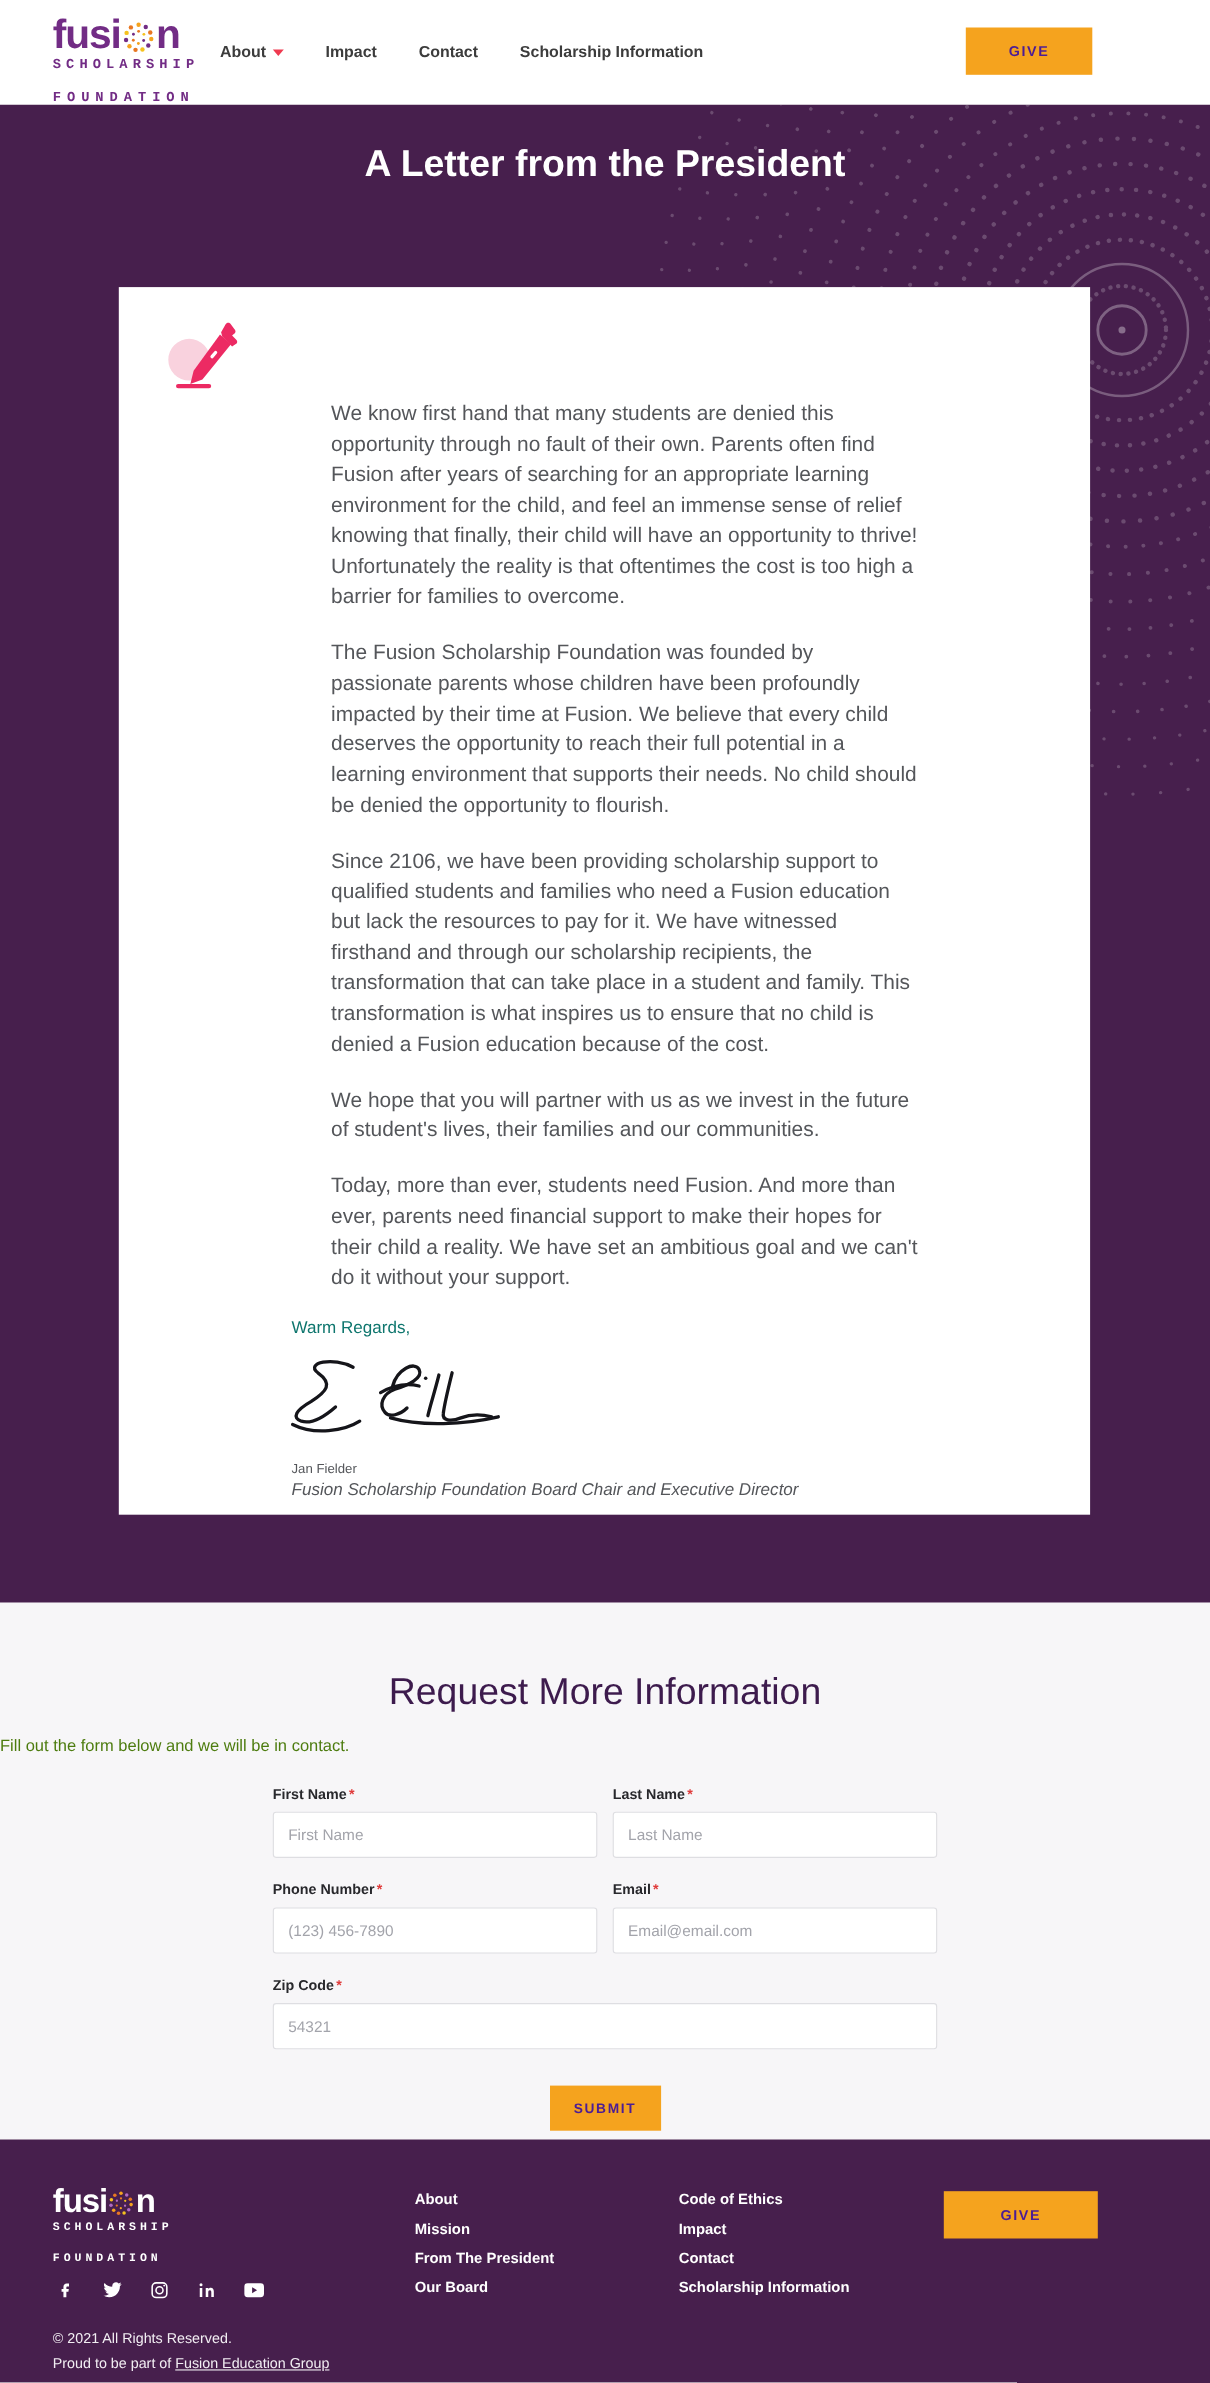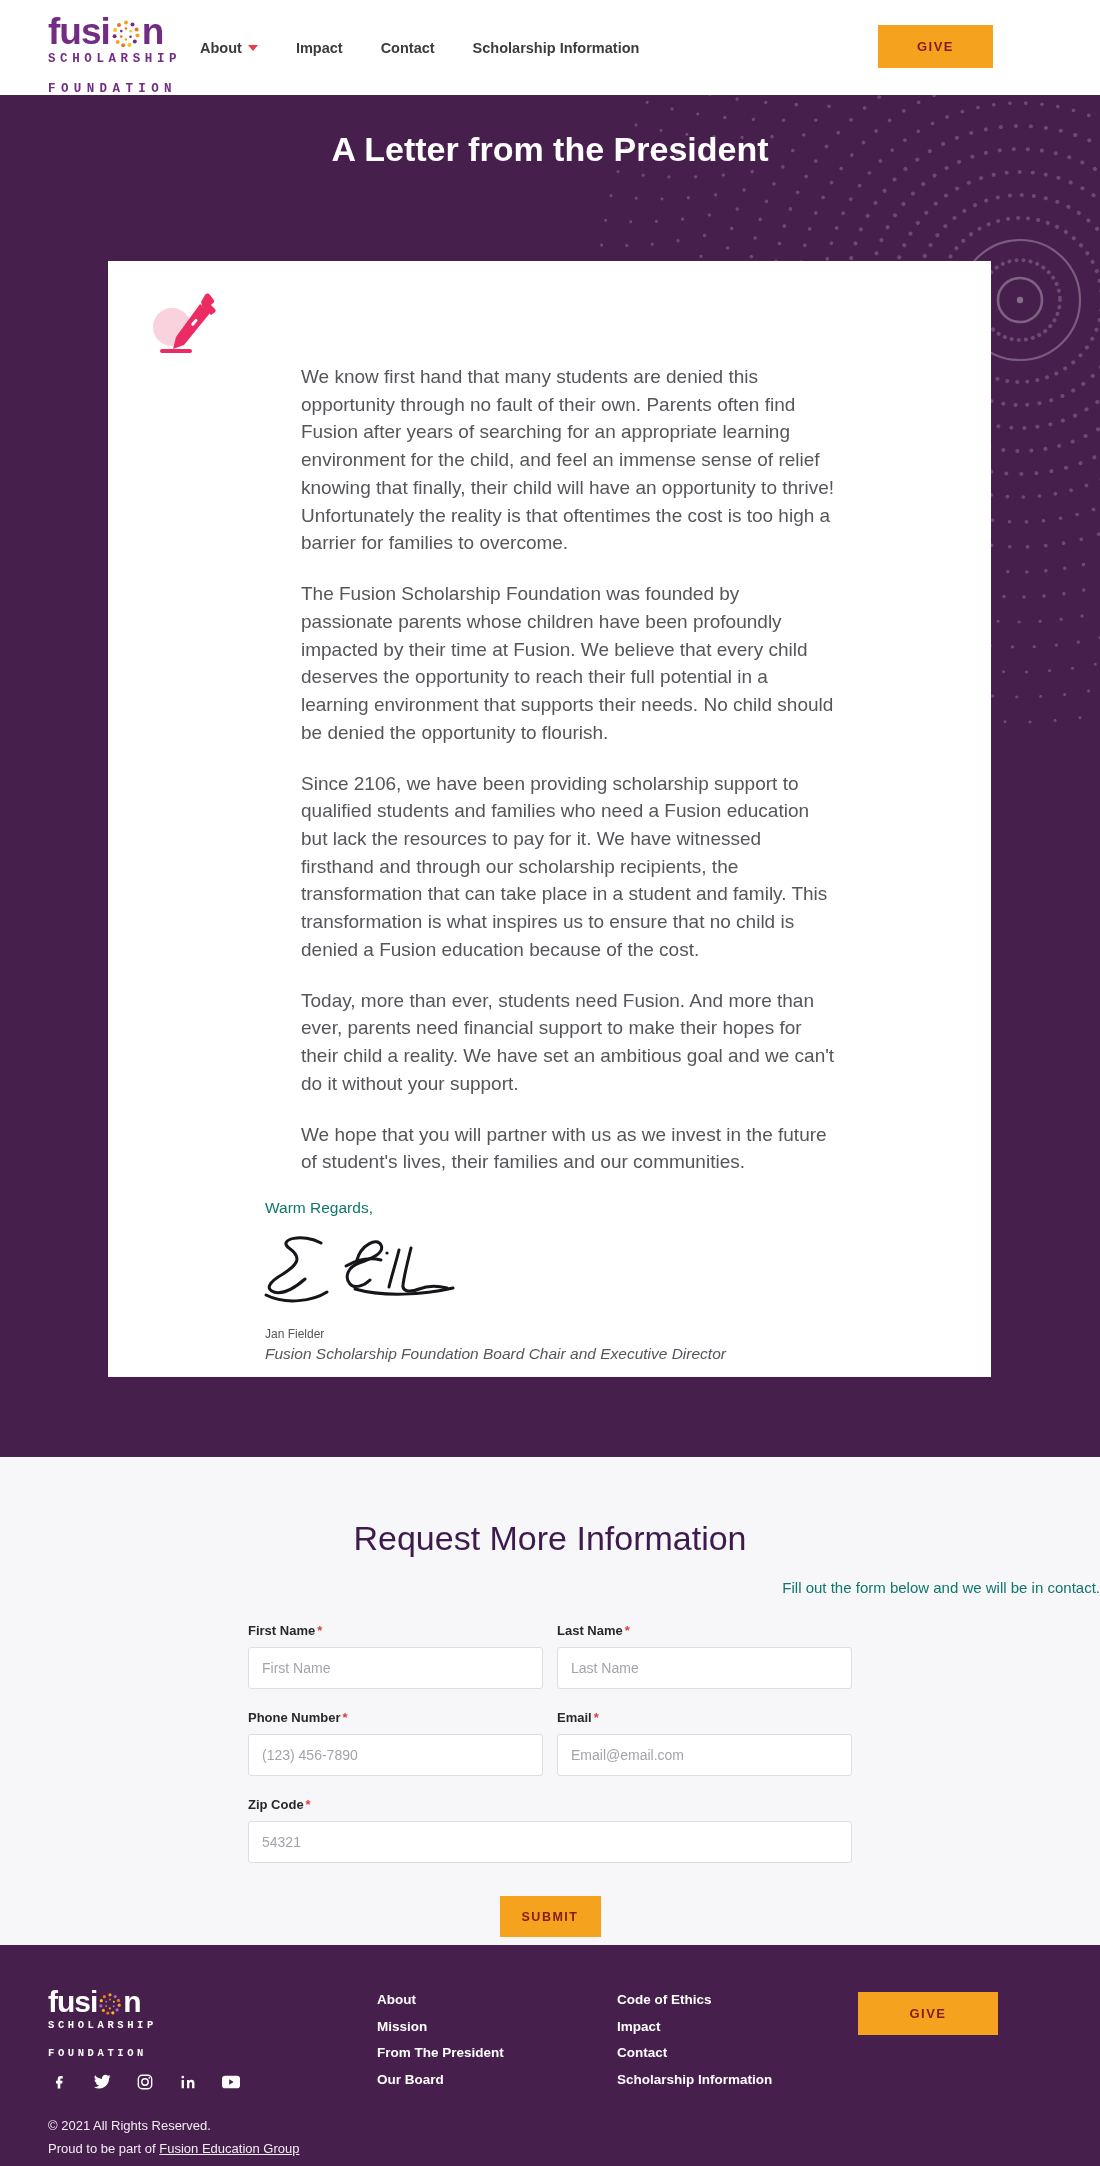--- a/index.html
+++ b/index.html
@@ -13,42 +13,42 @@
   .logo-sub { color:#722c85; font-size:12.5px; letter-spacing:4.6px; font-weight:bold; margin-top:2px;font-family:Liberation Mono, monospace; }
   .logo-sub2 { letter-spacing:5.4px;margin-top:16px; }
   .logo-o { display:inline-block; width:30px; height:30px; margin:0 1px; position:relative; top:1px; }
   .footer-logo .logo-word { color:#ffffff; }
   .footer-logo .logo-sub { color:#ffffff; }
 
   .main-nav { position:absolute; left:200px; top:0; height:95px; display:flex; align-items:center; gap:38px; }
   .nav-item { font-size:14.5px; font-weight:bold; color:#3c3c3c; cursor:pointer; display:flex; align-items:center; gap:6px; }
   .nav-caret { width:0; height:0; border-left:5px solid transparent; border-right:5px solid transparent; border-top:6px solid #ef3a50; display:inline-block; }
 
-  .btn { display:flex; align-items:center; justify-content:center; background:#f5a31e; color:#7f1d1d; font-weight:bold; letter-spacing:1.5px; cursor:pointer; }
+  .btn { display:flex; align-items:center; justify-content:center; background:#f5a31e; color:#4c1d95; font-weight:bold; letter-spacing:1.5px; cursor:pointer; }
   .give-header { position:absolute; right:107px; top:25px; width:115px; height:43px; font-size:13px; }
 
   
   .hero { position:absolute; top:95px; left:0; width:1100px; height:1362px; background:#471f4d; overflow:hidden; }
   .hero-deco { position:absolute; top:0; right:0; z-index:1; }
   .hero-title { position:absolute; top:35px; left:0; width:100%; text-align:center; color:#ffffff; font-size:34px; font-weight:bold; z-index:2; }
 
   .letter-card { position:absolute; left:108px; top:166px; width:883px; height:1116px; background:#ffffff; z-index:3; }
   .pen-icon { position:absolute; left:38px; top:26px; }
   .letter-body { position:absolute; left:157px; top:102px; width:570px; }
   .letter-heading { color:#3d1b4d; font-size:24px; font-weight:bold; line-height:1.38; margin-bottom:26px; }
   .letter-par { color:#54565a; font-size:19px; line-height:1.46; margin-bottom:23px;margin-left:36px; }
   .letter-closing { color:#0f766e; font-size:15.5px; margin-top:2px; }
   .signature { margin:16px 0 10px -6px; }
   .signer-name { color:#54565a; font-size:12px; margin-top:6px; }
   .signer-title { color:#54565a; font-size:15.5px; font-style:italic; margin-top:4px; }
 
   
   .form-section { position:absolute; top:1457px; left:0; width:1100px; height:488px; background:#f7f6f8; }
   .form-title { position:absolute; top:62px; width:100%; text-align:center; color:#3d1b4d; font-size:34px; font-weight:normal; }
-  .form-subtitle { position:absolute; top:122px; width:100%; text-align:right; color:#0f766e; font-size:15px; }
+  .form-subtitle { position:absolute; top:122px; width:100%; text-align:left; color:#4d7c0f; font-size:15px; }
   .form-wrap { position:absolute; left:248px; top:166px; width:604px; }
   .form-grid { display:flex; flex-wrap:wrap; column-gap:14px; }
   .field { width:295px; margin-bottom:21px; }
   .field-full { width:604px; }
   .field-label { font-size:13px; font-weight:bold; color:#28282c; margin-bottom:9px; }
   .req { color:#e03c3c; margin-left:2px; }
   .field input { width:100%; height:42px; border:1px solid #dedee2; border-radius:3px; background:#ffffff; padding:0 13px; font-size:14px; color:#333; font-family:"Liberation Sans", sans-serif; outline:none; }
   .field input::placeholder { color:#a3a4ab; }
   .submit-row { text-align:center; margin-top:12px; }
   .submit-btn { display:inline-flex; width:101px; height:41px; font-size:12.5px; border:none; }
@@ -160,22 +160,22 @@
           <path d="M55 15 L59 8 C60 6 63 6 64 8 L67 12 C69 14 68 16 66 17 L65 18 L69 22 C70 23 70 25 68 26 L65 28 L56 19 Z" fill="#ec2a63"></path>
           <rect x="44" y="34" width="8" height="3" rx="1.5" transform="rotate(-50 48 35)" fill="#ffffff"></rect>
           <path d="M16 64 L44 64" stroke="#ec2a63" stroke-width="4" stroke-linecap="round"></path>
         </g>
       </svg>
 
       <div class="letter-body">
         <p class="letter-par">We know first hand that many students are denied this opportunity through no fault of their own. Parents often find Fusion after years of searching for an appropriate learning environment for the child, and feel an immense sense of relief knowing that finally, their child will have an opportunity to thrive! Unfortunately the reality is that oftentimes the cost is too high a barrier for families to overcome.</p>
         <p class="letter-par">The Fusion Scholarship Foundation was founded by passionate parents whose children have been profoundly impacted by their time at Fusion. We believe that every child deserves the opportunity to reach their full potential in a learning environment that supports their needs. No child should be denied the opportunity to flourish.</p>
         <p class="letter-par">Since 2106, we have been providing scholarship support to qualified students and families who need a Fusion education but lack the resources to pay for it. We have witnessed firsthand and through our scholarship recipients, the transformation that can take place in a student and family. This transformation is what inspires us to ensure that no child is denied a Fusion education because of the cost.</p>
+        <p class="letter-par">We hope that you will partner with us as we invest in the future of student's lives, their families and our communities.</p>
         <p class="letter-par">Today, more than ever, students need Fusion. And more than ever, parents need financial support to make their hopes for their child a reality. We have set an ambitious goal and we can't do it without your support.</p>
-        <p class="letter-par">We hope that you will partner with us as we invest in the future of student's lives, their families and our communities.</p>
         <div class="letter-closing">Warm Regards,</div>
 
         <svg class="signature" width="200" height="74" viewBox="0 0 200 74">
           <g fill="none" stroke="#15151a" stroke-width="3" stroke-linecap="round">
             <path d="M62 10 C44 0 18 6 30 15 C44 25 38 32 24 41 C10 49 6 56 15 59 C25 62 38 53 46 46"></path>
             <path d="M7 62 C27 72 54 68 68 59"></path>
             <path d="M98 27 C102 12 118 4 122 12 C126 20 112 26 100 30 C89 34 85 44 91 51 C95 56 105 53 111 47"></path>
             <path d="M87 33 C101 25 114 25 122 27"></path>
             <circle cx="128" cy="20" r="1.6" fill="#15151a" stroke="none"></circle>
             <path d="M140 17 C136 33 132 45 130 54"></path>

